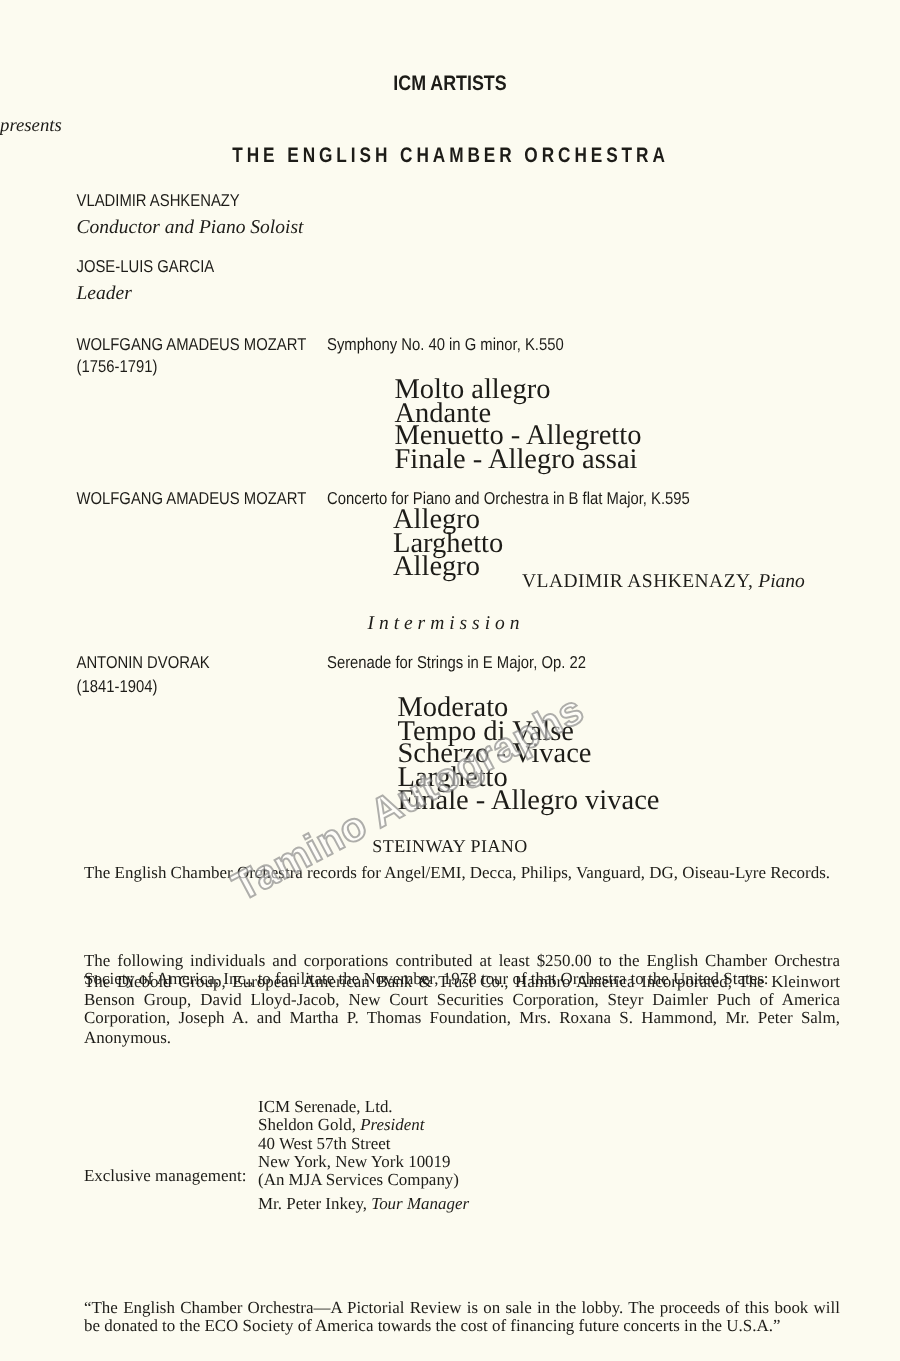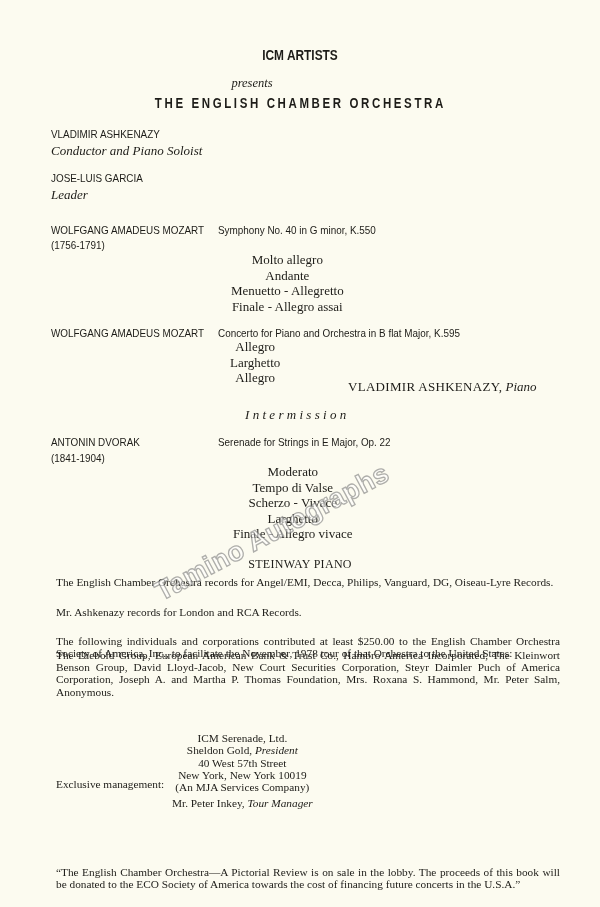--- a/index.html
+++ b/index.html
@@ -4,31 +4,31 @@
   <style>
     html, body { margin: 0; padding: 0; }
     body {
       width: 600px; height: 907px;
       background: #fcfbf0;
       position: relative; overflow: hidden;
       color: #1d1c18;
     }
     .page { position: absolute; inset: 0; }
     .sans { font-family: "Liberation Sans", "DejaVu Sans", sans-serif; }
-    .serif { font-family: "Liberation Serif", "DejaVu Serif", serif; text-align: center; }
+    .serif { font-family: "Liberation Serif", "DejaVu Serif", serif; }
     .abs { position: absolute; white-space: nowrap; }
 
     .org { left: 0; width: 600px; text-align: center; top: 47px; font-size: 14px; font-weight: bold; transform: scaleX(0.85); transform-origin: 300px 0; }
-    .presents { left: 0; width: 504px; text-align: center; top: 76px; font-size: 12.5px; font-style: italic; }
+    .presents { left: 0; width: 504px; text-align: left; top: 76px; font-size: 12.5px; font-style: italic; }
     .orchestra { left: 0; width: 600px; text-align: center; top: 95px; font-size: 14px; font-weight: bold; letter-spacing: 3.2px; transform: scaleX(0.82); transform-origin: 302px 0; }
 
     .caps { font-size: 11.5px; transform: scaleX(0.86); transform-origin: 0 0; }
     .role { font-size: 13px; font-style: italic; }
     .works { font-size: 11.5px; transform: scaleX(0.86); transform-origin: 0 0; }
-    .mv { font-size: 13px; line-height: 15.5px; }
+    .mv { font-size: 19px; line-height: 15.5px; margin-left: 32px; }
 
     .body-text { font-size: 11.3px; line-height: 12.2px; white-space: normal; text-align: justify; }
     .watermark {
       left: 150px; top: 580px; font-size: 27px; font-weight: bold; letter-spacing: 0.5px;
       color: rgba(255,255,255,0.55);
       -webkit-text-stroke: 1.3px rgba(110,110,110,0.55);
       transform: rotate(-28deg); transform-origin: 0 0;
     }
   </style>
 </head>
@@ -75,21 +75,20 @@
   <div class="abs serif mv" style="left:233px; top:464px;">
     <div>Moderato</div>
     <div>Tempo di Valse</div>
     <div>Scherzo - Vivace</div>
     <div>Larghetto</div>
     <div>Finale - Allegro vivace</div>
   </div>
 
   <div class="abs serif" style="left:0; width:600px; text-align:center; top:557px; font-size:12px; letter-spacing:0.3px;">STEINWAY PIANO</div>
   <div class="abs serif body-text" style="left:56px; width:504px; top:576px;">The English Chamber Orchestra records for Angel/EMI, Decca, Philips, Vanguard, DG, Oiseau-Lyre Records.</div>
-  <div class="abs serif body-text" style="left:56px; width:504px; top:606px;">Mr. Ashkenazy records for London and RCA Records.</div>
   <div class="abs serif body-text" style="left:56px; width:504px; top:635px;">The following individuals and corporations contributed at least $250.00 to the English Chamber Orchestra Society of America, Inc., to facilitate the November, 1978 tour of that Orchestra to the United States:</div>
   <div class="abs serif body-text" style="left:56px; width:504px; top:649px;">The Diebold Group, European American Bank &amp; Trust Co., Hambro America Incorporated, The Kleinwort Benson Group, David Lloyd-Jacob, New Court Securities Corporation, Steyr Daimler Puch of America Corporation, Joseph A. and Martha P. Thomas Foundation, Mrs. Roxana S. Hammond, Mr. Peter Salm, Anonymous.</div>
 
   <div class="abs serif" style="left:56px; top:732px; font-size:11.3px;margin-top:46px;">Exclusive management:</div>
   <div class="abs serif" style="left:172px; top:732px; font-size:11.3px; line-height:12.3px;">
     <div>ICM Serenade, Ltd.</div>
     <div><span>Sheldon Gold,</span> <i>President</i></div>
     <div>40 West 57th Street</div>
     <div>New York, New York 10019</div>
     <div>(An MJA Services Company)</div>

